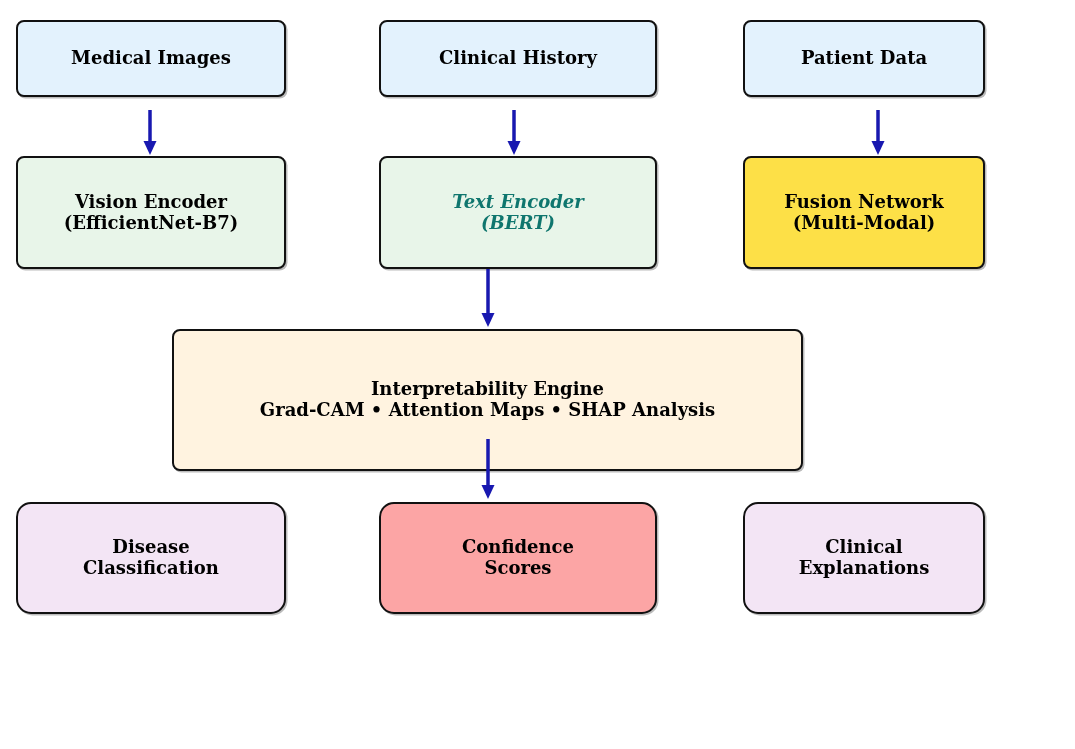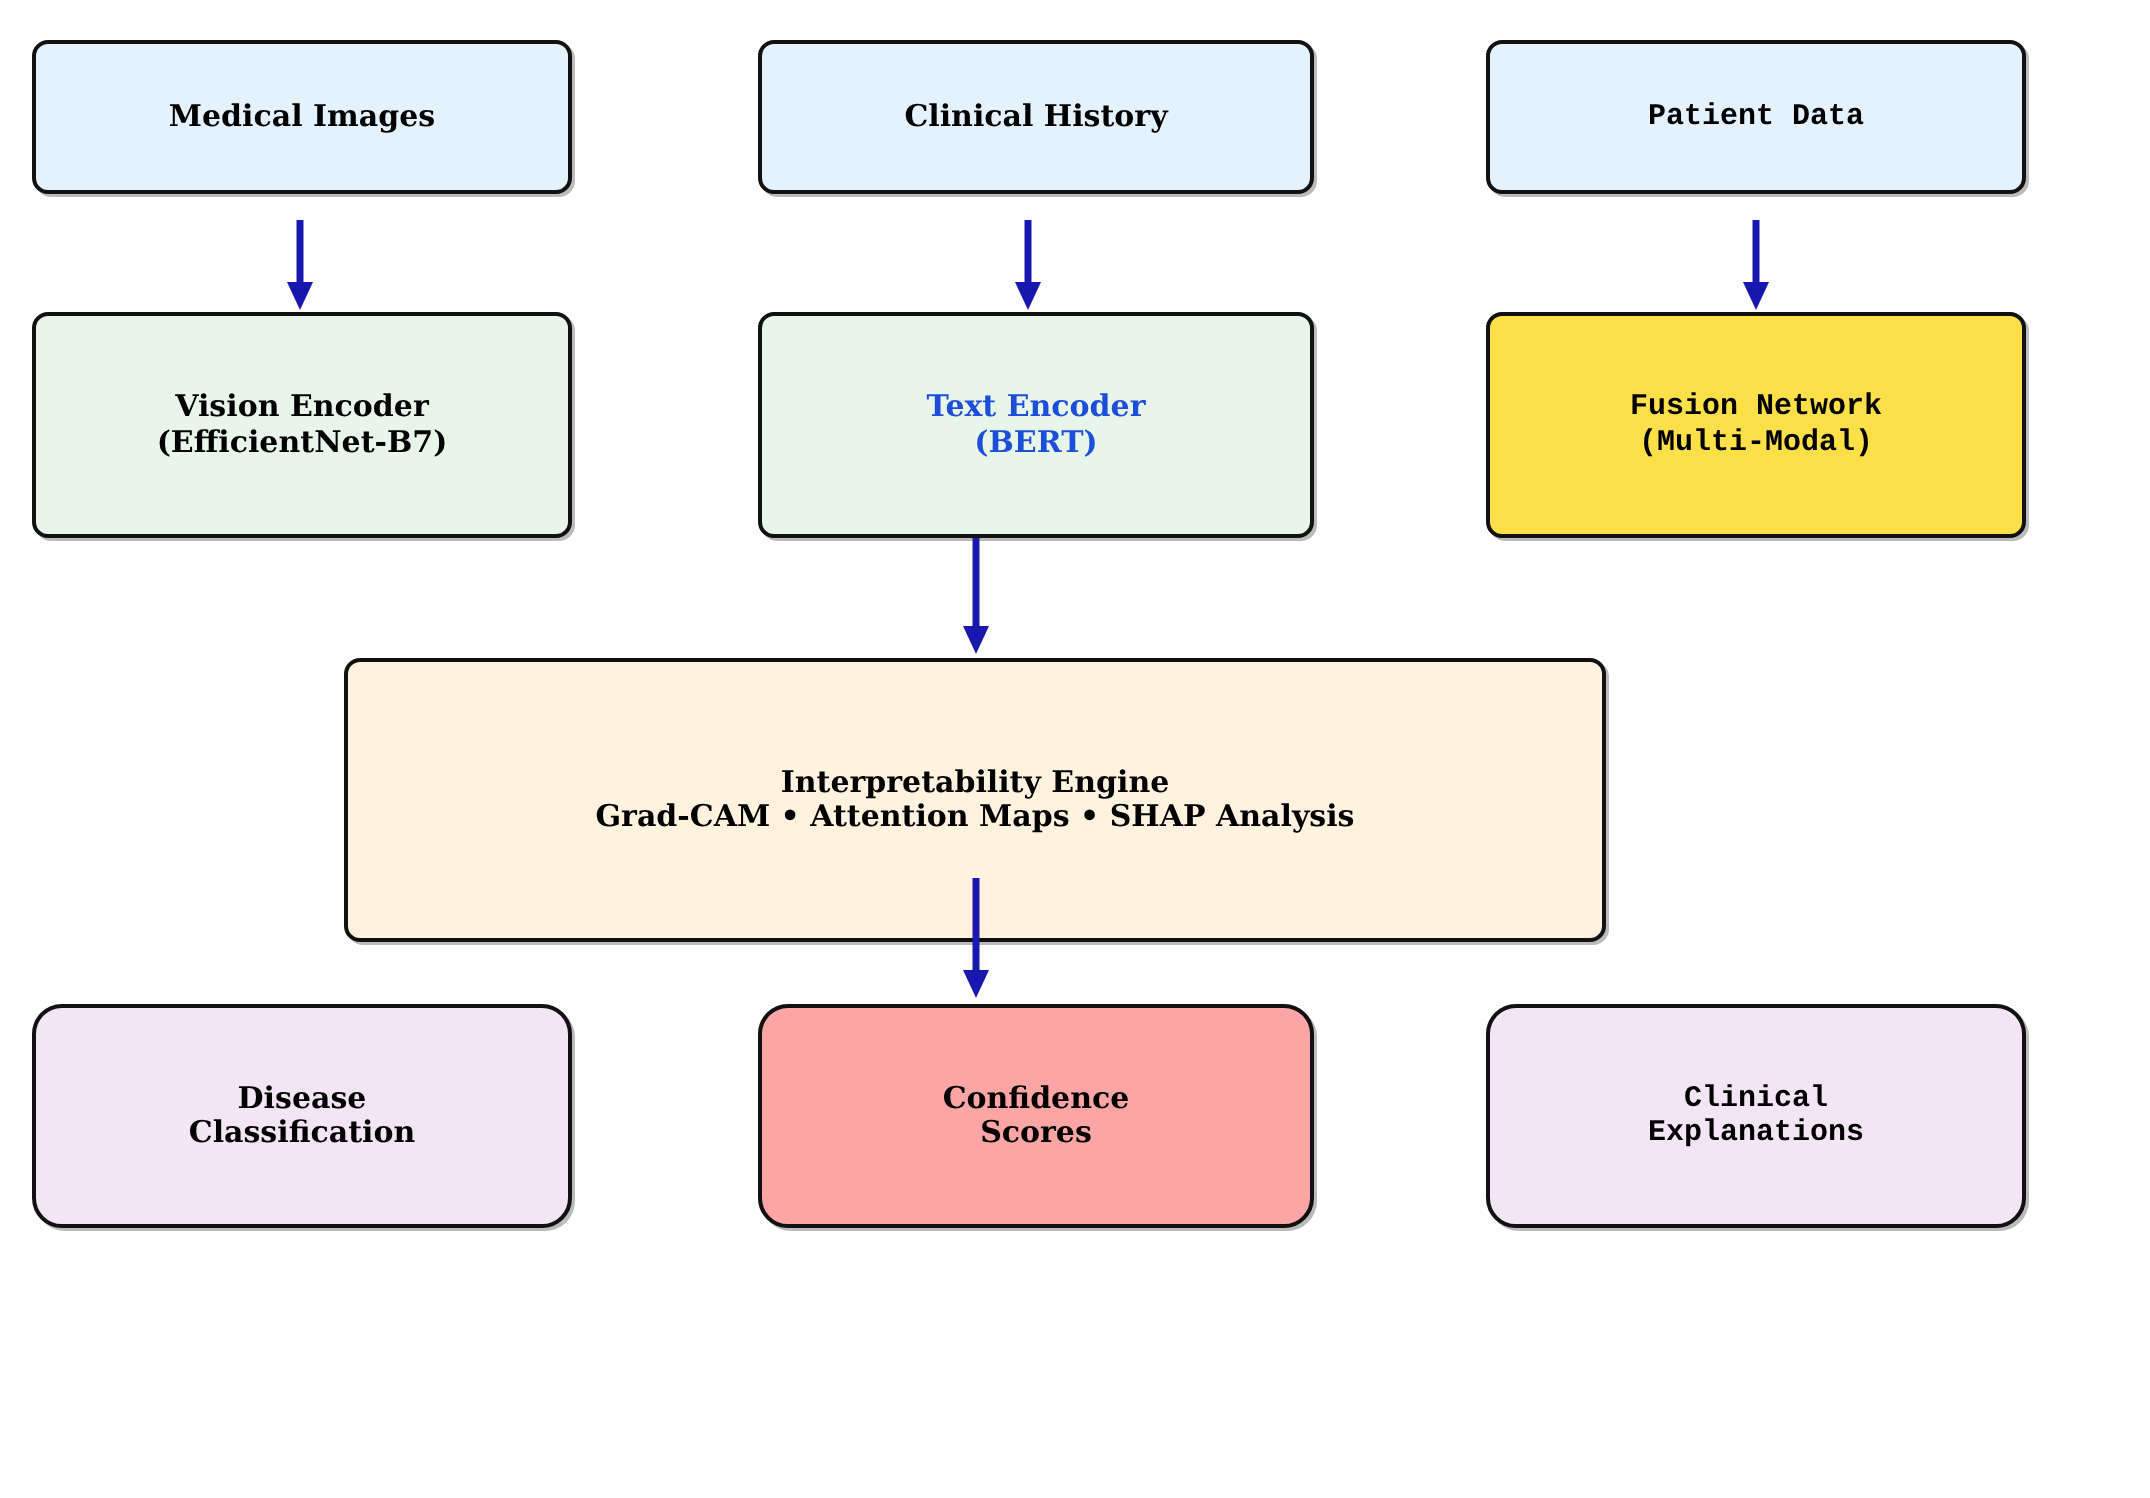--- a/index.html
+++ b/index.html
@@ -19,32 +19,32 @@
     position: absolute;
     box-sizing: border-box;
     border: 2px solid #111111;
     border-radius: 8px;
     display: flex;
     flex-direction: column;
     justify-content: center;
     align-items: center;
     text-align: center;
     font-weight: bold;
-    font-size: 15px;
+    font-size: 18px;
     line-height: 1.15;
     color: #000000;
     box-shadow: 1.5px 1.5px 0 rgba(60,60,60,0.35);
   }
   .line { display: block; white-space: nowrap; }
   .line:empty { display: none; }
 
   
   .c1 { left: 16px;  width: 270px; }
   .c2 { left: 379px; width: 278px; }
-  .c3 { left: 743px; width: 270px; font-family: Liberation Mono, monospace; }
+  .c3 { left: 743px; width: 242px; }
 
   
   .row-input   { top: 20px;  height: 77px;  }
   .row-encoder { top: 156px; height: 113px; }
   .row-output  { top: 502px; height: 112px; border-radius: 15px; }
 
   .engine {
     left: 172px;
     top: 329px;
     width: 631px;
@@ -80,21 +80,21 @@
   </div>
   <div class="node row-input c3" style="background: rgb(227, 242, 253); border-color: rgb(17, 17, 17); color: rgb(0, 0, 0);">
     <span class="line">Patient Data</span>
 
   </div>
 
   <div class="node row-encoder c1" style="background: rgb(232, 245, 233); border-color: rgb(17, 17, 17); color: rgb(0, 0, 0);">
     <span class="line">Vision Encoder</span>
     <span class="line">(EfficientNet-B7)</span>
   </div>
-  <div class="node row-encoder c2" style="background: rgb(232, 245, 233); border-color: rgb(17, 17, 17); color: #1d4ed8;">
+  <div class="node row-encoder c2" style="background: rgb(232, 245, 233); border-color: rgb(17, 17, 17); color: #0f766e; font-style: italic;">
     <span class="line">Text Encoder</span>
     <span class="line">(BERT)</span>
   </div>
   <div class="node row-encoder c3" style="background: #fde047; border-color: rgb(17, 17, 17); color: rgb(0, 0, 0);">
     <span class="line">Fusion Network</span>
     <span class="line">(Multi-Modal)</span>
   </div>
 
   <div class="node engine" style="background: rgb(255, 243, 224); border-color: rgb(17, 17, 17); color: rgb(0, 0, 0);">
     <span class="line">Interpretability Engine</span>

